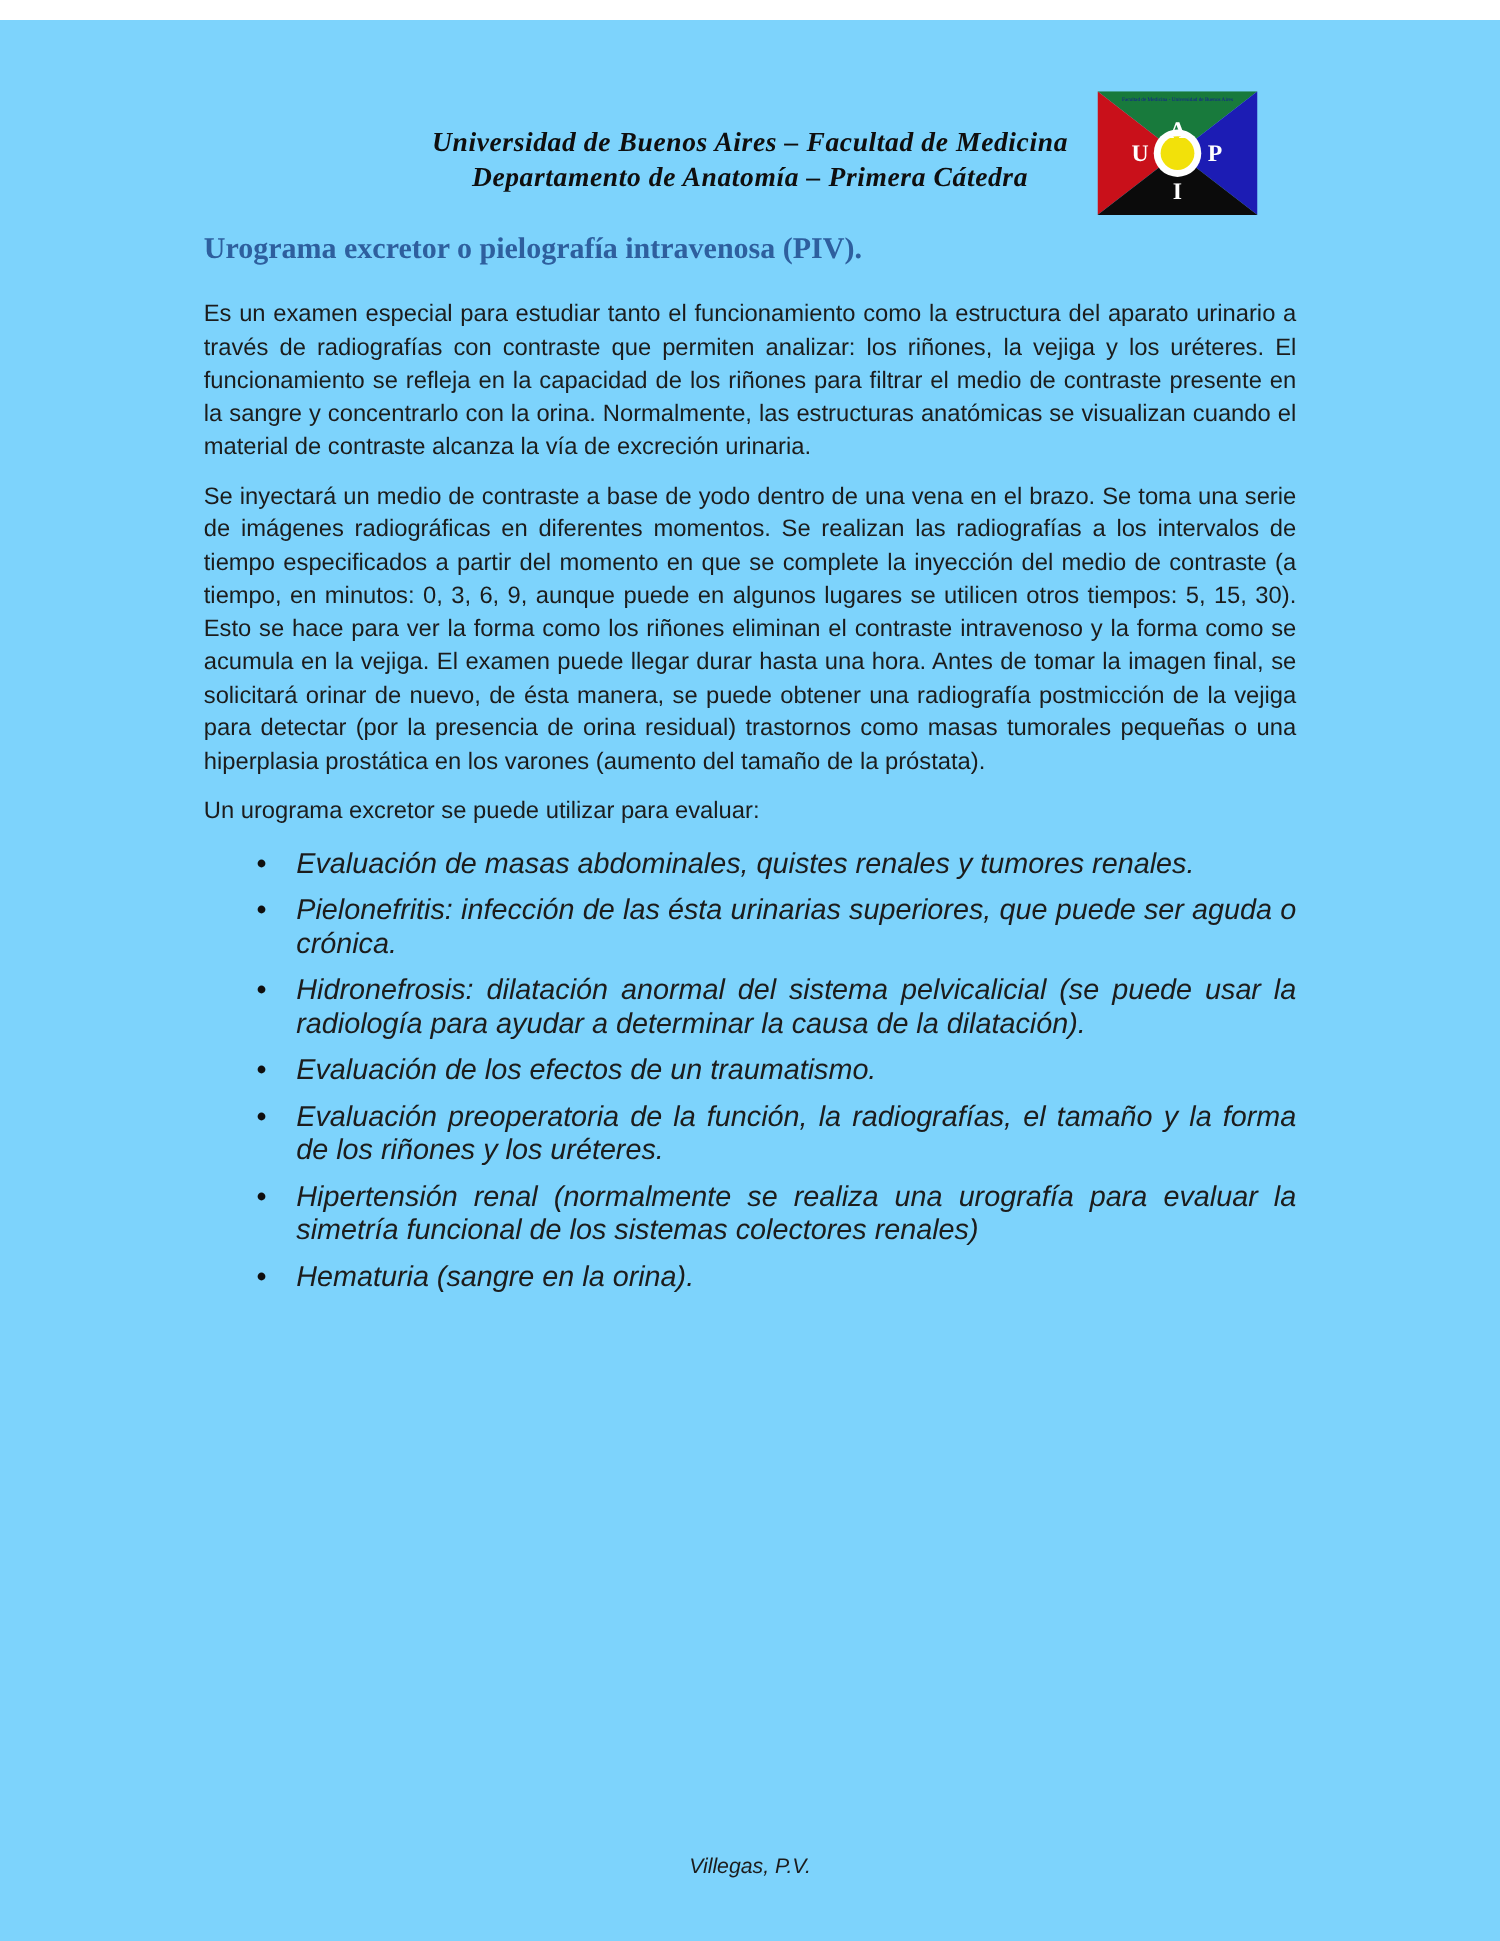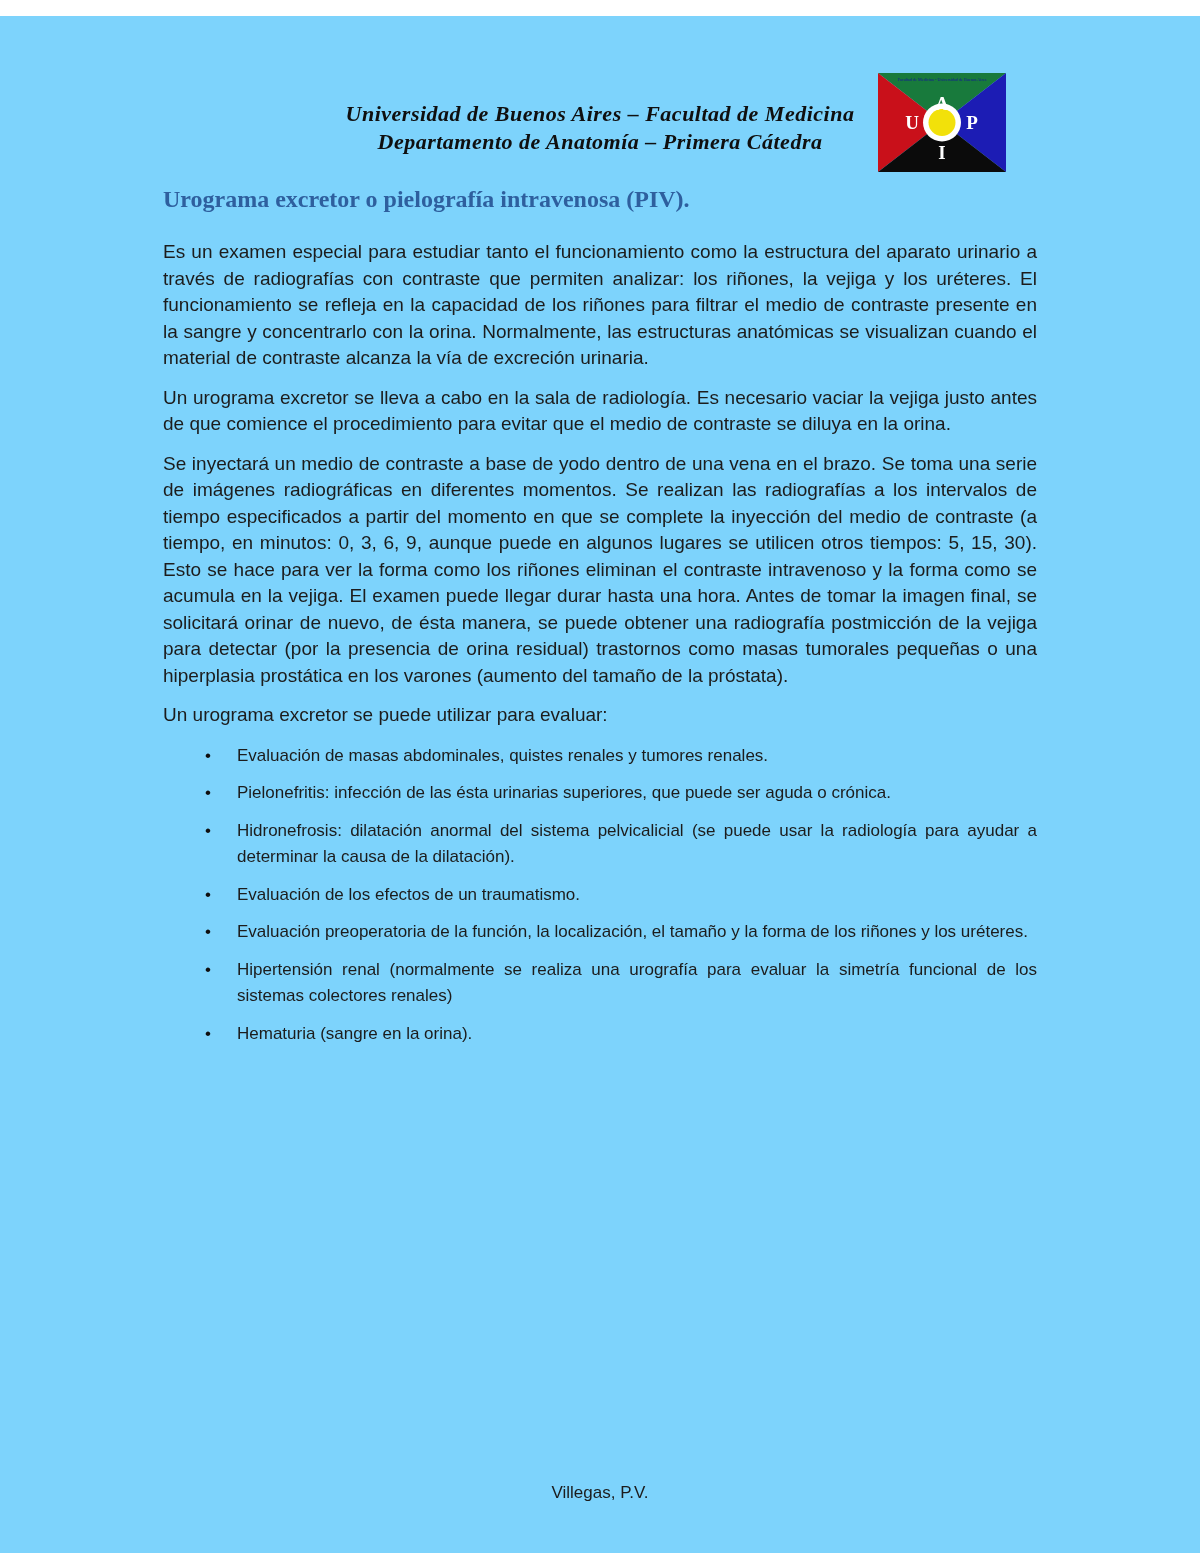--- a/index.html
+++ b/index.html
@@ -56,42 +56,44 @@
   .first-p { margin-top: 24px; }
 
   .eval-list {
     margin: 14px 0 0 0;
     padding: 0 0 0 74px;
     list-style: none;
   }
   .eval-list li {
     position: relative;
     margin-top: 11px;
-    font-size: 17px;
+    font-size: 23px;
     line-height: 26.5px;
     text-align: justify;
+    font-style: italic;
   }
   .eval-list li::before {
     content: "\2022";
     position: absolute;
     left: -32px;
     top: 0;
     color: #0f0f0f;
   }
 
   
   .page-footer {
     position: absolute;
     left: 0;
     bottom: 66px;
     width: 100%;
     text-align: center;
     font-size: 17px;
     line-height: 20px;
     color: #1c1c1c;
+    font-style: italic;
   }
 </style>
 </head>
 <body>
 
 <div class="page">
 
   <header>
     <div class="header-text">
       <div>Universidad de Buenos Aires – Facultad de Medicina</div>
@@ -111,30 +113,29 @@
         <text x="34" y="56" text-anchor="middle" font-family="Liberation Serif, serif" font-weight="bold" font-size="19" fill="#ffffff">U</text>
         <text x="94" y="56" text-anchor="middle" font-family="Liberation Serif, serif" font-weight="bold" font-size="19" fill="#ffffff">P</text>
         <text x="64" y="86" text-anchor="middle" font-family="Liberation Serif, serif" font-weight="bold" font-size="19" fill="#ffffff">I</text>
       </svg>
     </div>
   </header>
 
   <h1 class="doc-title">Urograma excretor o pielografía intravenosa (PIV).</h1>
 
   <p class="body-p first-p">Es un examen especial para estudiar tanto el funcionamiento como la estructura del aparato urinario a través de radiografías con contraste que permiten analizar: los riñones, la vejiga y los uréteres. El funcionamiento se refleja en la capacidad de los riñones para filtrar el medio de contraste presente en la sangre y concentrarlo con la orina. Normalmente, las estructuras anatómicas se visualizan cuando el material de contraste alcanza la vía de excreción urinaria.</p>
-  <p class="body-p">Un urograma excretor se lleva a cabo en la sala de radiología. Es necesario vaciar la vejiga justo antes de que comience el procedimiento para evitar que el medio de contraste se diluya en la orina.</p>
   <p class="body-p">Se inyectará un medio de contraste a base de yodo dentro de una vena en el brazo. Se toma una serie de imágenes radiográficas en diferentes momentos. Se realizan las radiografías a los intervalos de tiempo especificados a partir del momento en que se complete la inyección del medio de contraste (a tiempo, en minutos: 0, 3, 6, 9, aunque puede en algunos lugares se utilicen otros tiempos: 5, 15, 30). Esto se hace para ver la forma como los riñones eliminan el contraste intravenoso y la forma como se acumula en la vejiga. El examen puede llegar durar hasta una hora. Antes de tomar la imagen final, se solicitará orinar de nuevo, de ésta manera, se puede obtener una radiografía postmicción de la vejiga para detectar (por la presencia de orina residual) trastornos como masas tumorales pequeñas o una hiperplasia prostática en los varones (aumento del tamaño de la próstata).</p>
 
   <p class="body-p">Un urograma excretor se puede utilizar para evaluar:</p>
 
   <ul class="eval-list">
     <li>Evaluación de masas abdominales, quistes renales y tumores renales.</li>
     <li>Pielonefritis: infección de las ésta urinarias superiores, que puede ser aguda o crónica.</li>
     <li>Hidronefrosis: dilatación anormal del sistema pelvicalicial (se puede usar la radiología para ayudar a determinar la causa de la dilatación).</li>
     <li>Evaluación de los efectos de un traumatismo.</li>
-    <li>Evaluación preoperatoria de la función, la localización, el tamaño y la forma de los riñones y los uréteres.</li>
+    <li>Evaluación preoperatoria de la función, la radiografías, el tamaño y la forma de los riñones y los uréteres.</li>
     <li>Hipertensión renal (normalmente se realiza una urografía para evaluar la simetría funcional de los sistemas colectores renales)</li>
     <li>Hematuria (sangre en la orina).</li>
   </ul>
 
   <div class="page-footer">Villegas, P.V.</div>
 
 </div>
 
 </body></html>

